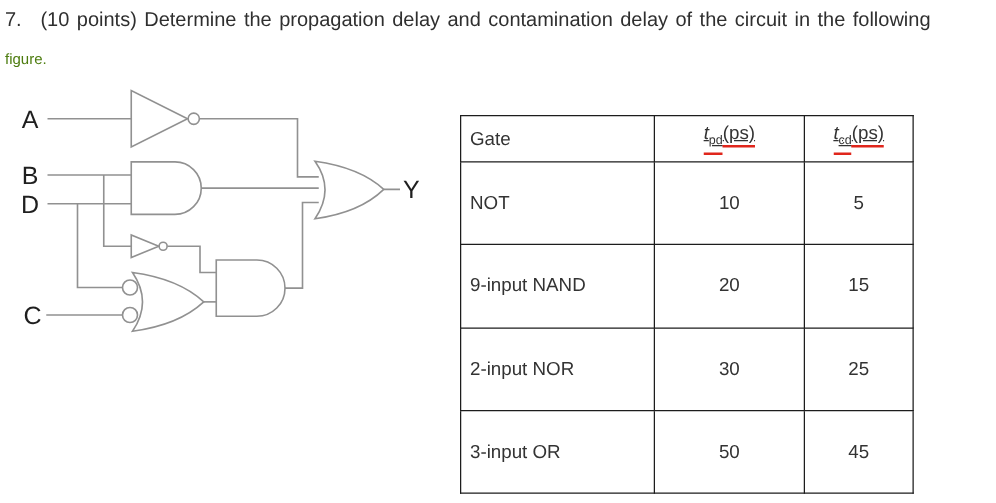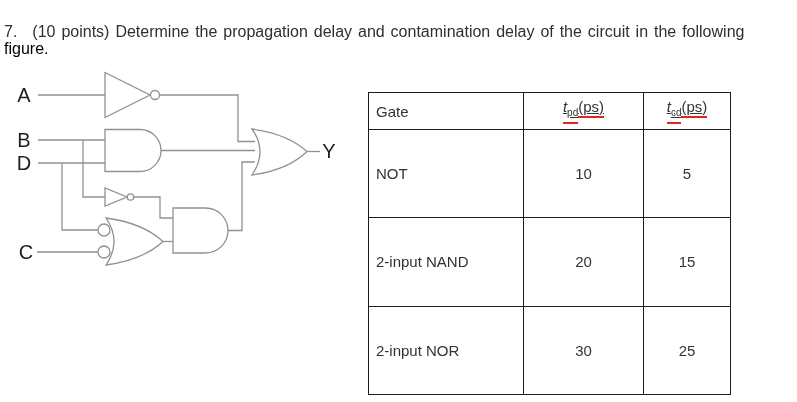--- a/index.html
+++ b/index.html
@@ -17,27 +17,27 @@
     left: 4px;
     top: 6px;
     width: 788px;
     font-size: 16px;
     line-height: 22px;
     color: #2f2f2f;
     word-spacing: 1.5px;
     white-space: nowrap;
   }
   .q-num { display: inline-block; }
-  .q-rest { display: inline-block; margin-left: 15px; margin-top: 15px; }
+  .q-rest { display: inline-block; margin-left: 15px; }
   .q-line2 {
     position: absolute;
     left: 4px;
     top: 40px;
-    font-size: 16px;
-    color: #000000;
+    font-size: 12px;
+    color: #4d7c0f;
   }
   .circuit-svg { position: absolute; left: 0; top: 60px; }
   .delay-table {
     position: absolute;
     left: 368px;
     top: 62px;
     width: 362px;
     height: 303px;
     border-collapse: collapse;
     table-layout: fixed;
@@ -128,25 +128,30 @@
         </th>
       </tr>
     </thead>
     <tbody>
         <tr>
           <td class="col-gate">NOT</td>
           <td class="col-num">10</td>
           <td class="col-num">5</td>
         </tr>
         <tr>
-          <td class="col-gate">2-input NAND</td>
+          <td class="col-gate">9-input NAND</td>
           <td class="col-num">20</td>
           <td class="col-num">15</td>
         </tr>
         <tr>
           <td class="col-gate">2-input NOR</td>
           <td class="col-num">30</td>
           <td class="col-num">25</td>
         </tr>
+        <tr>
+          <td class="col-gate">3-input OR</td>
+          <td class="col-num">50</td>
+          <td class="col-num">45</td>
+        </tr>
       </tbody>
   </table>
 
 </div>
 
 </body></html>

